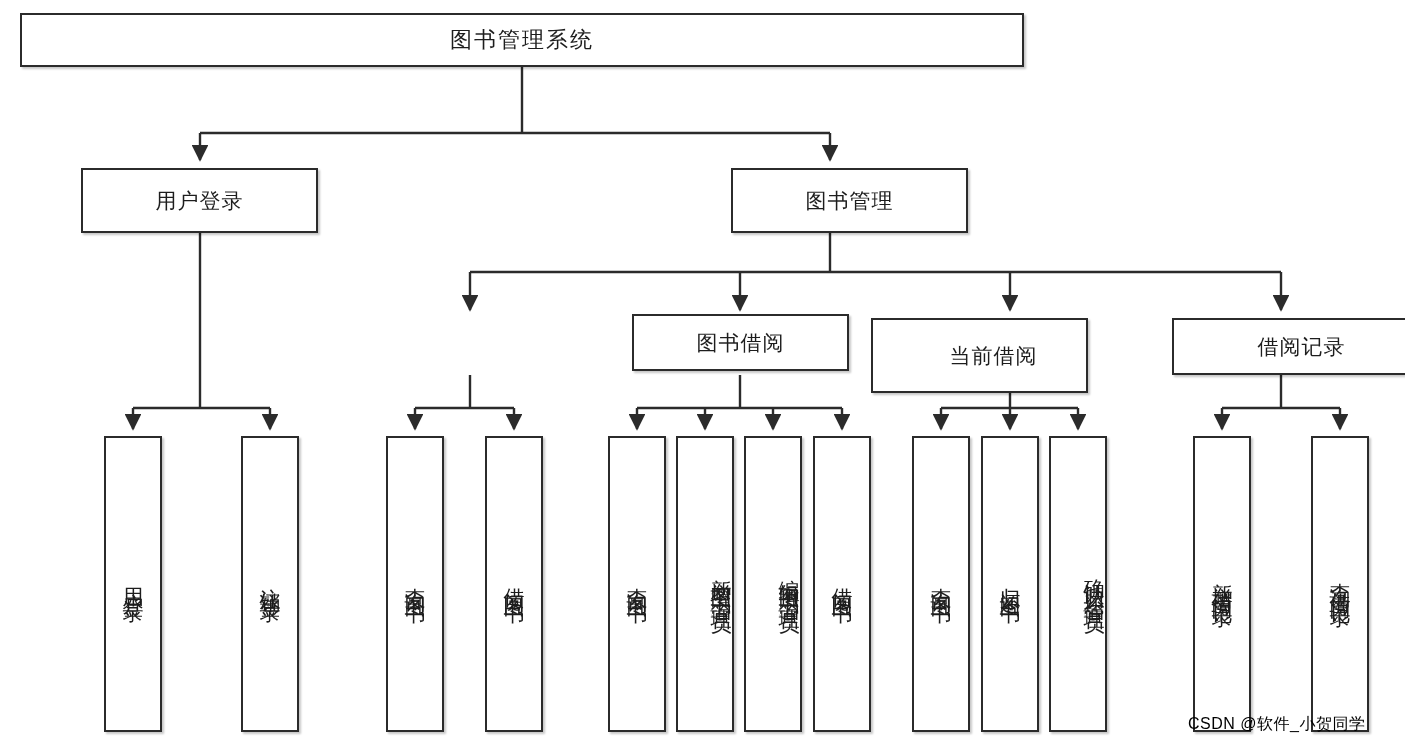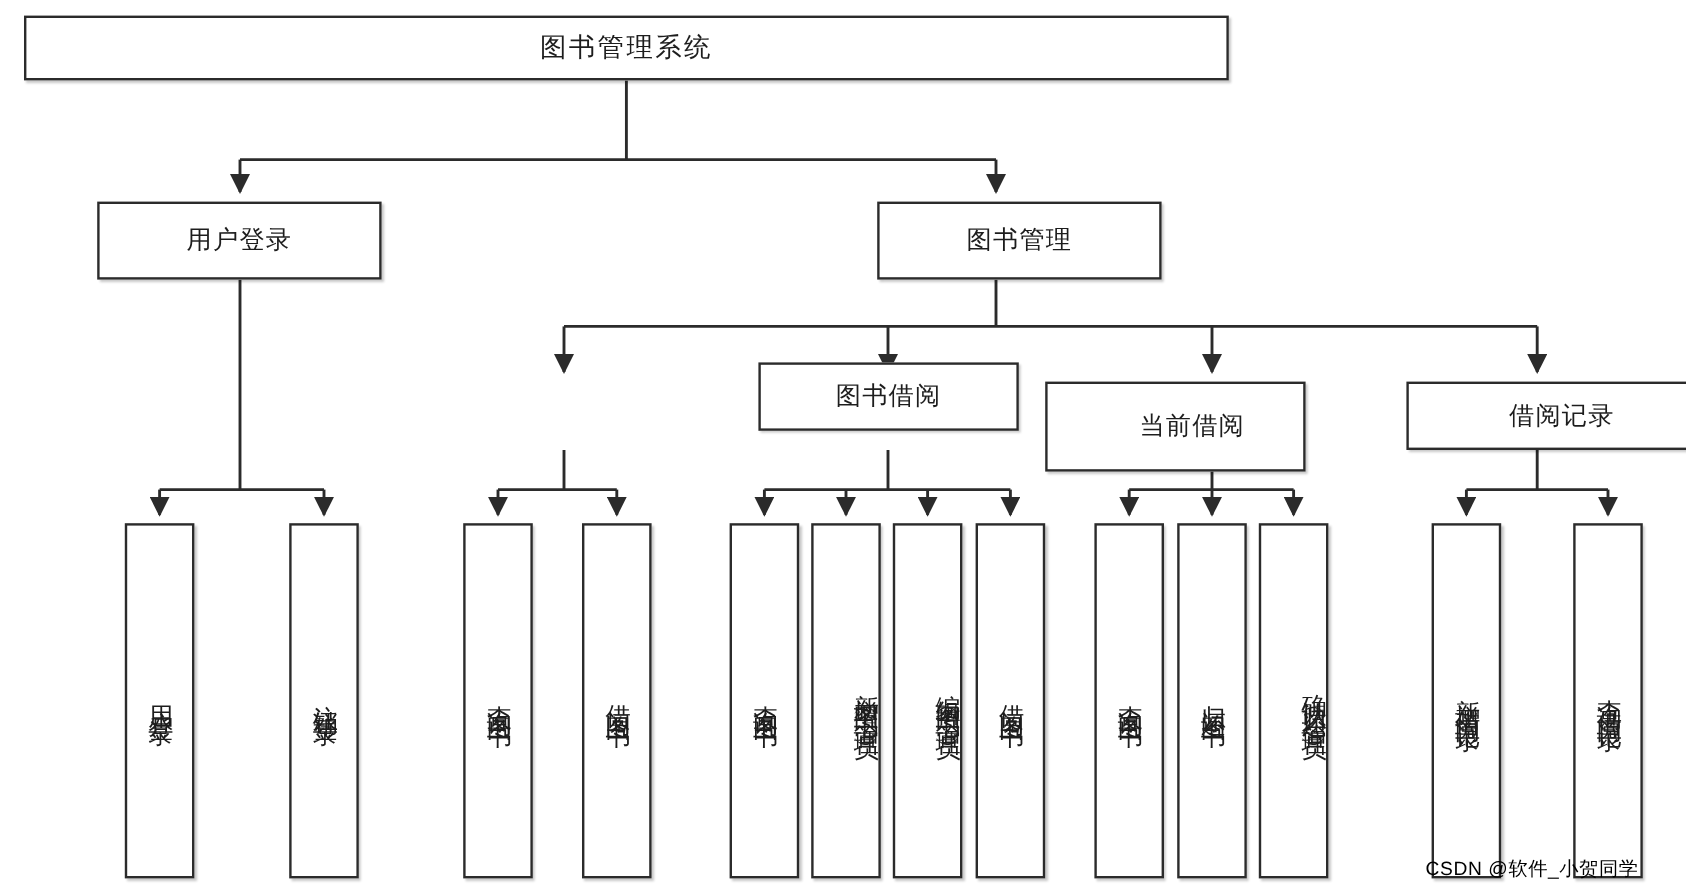--- a/index.html
+++ b/index.html
@@ -127,21 +127,21 @@
       <path d="M 1222 408 L 1222 429" marker-end="url(#arrow)"></path>
       <path d="M 1340 408 L 1340 429" marker-end="url(#arrow)"></path>
     </g>
   </svg>
 
   <div class="node horiz title" style="left:20px; top:13px; width:1004px; height:54px;">图书管理系统</div>
 
   <div class="node horiz" style="left:81px; top:168px; width:237px; height:65px;">用户登录</div>
   <div class="node horiz" style="left:711px; top:168px; width:237px; height:65px;margin-left:20px;">图书管理</div>
 
-  <div class="node horiz" style="left:632px; top:302px; width:217px; height:57px;">图书借阅</div>
+  <div class="node horiz" style="left:632px; top:314px; width:217px; height:57px;">图书借阅</div>
   <div class="node horiz" style="left:871px; top:318px; width:217px; height:75px;padding-left:28px;">当前借阅</div>
   <div class="node horiz" style="left:1172px; top:318px; width:259px; height:57px;">借阅记录</div>
 
   <div class="node vert center" style="left:104px; top:436px; width:58px; height:296px;">用户登录</div>
   <div class="node vert center" style="left:241px; top:436px; width:58px; height:296px;">注销登录</div>
 
   <div class="node vert center" style="left:386px; top:436px; width:58px; height:296px;">查询图书</div>
   <div class="node vert center" style="left:485px; top:436px; width:58px; height:296px;">借阅图书</div>
 
   <div class="node vert center" style="left:608px; top:436px; width:58px; height:296px;">查询图书</div>

